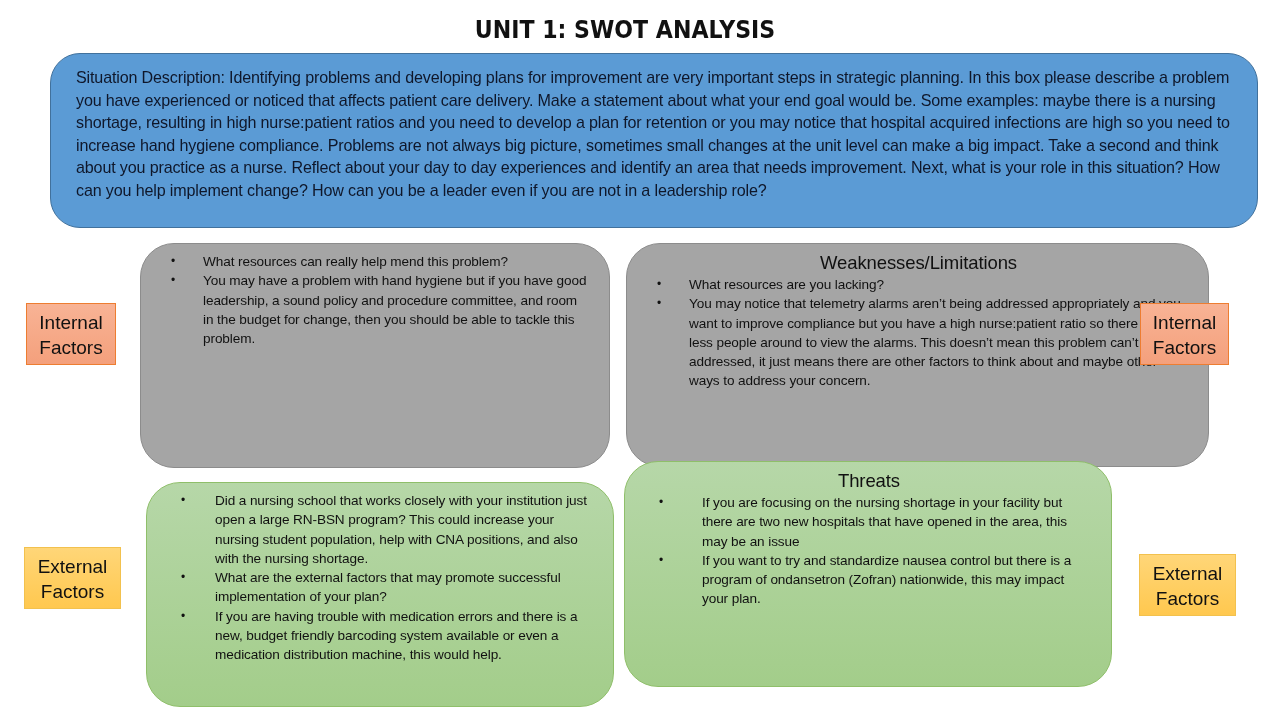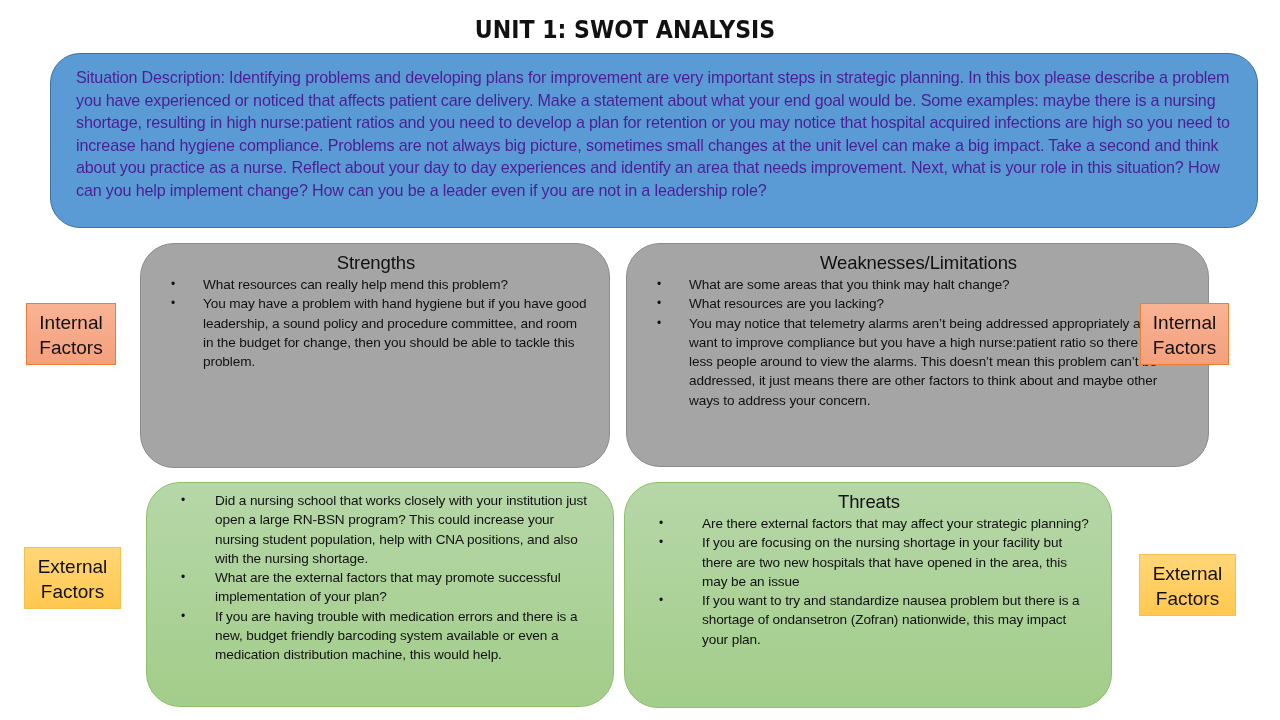--- a/index.html
+++ b/index.html
@@ -13,21 +13,21 @@
     position: absolute; left: 0; top: 16px; width: 1250px;
     text-align: center; font-weight: bold; font-size: 24px; letter-spacing: 0px;
     font-family: "DejaVu Sans", sans-serif;
     transform: scaleX(0.92);
   }
   .situation {
     position: absolute; left: 50px; top: 53px; width: 1208px; height: 175px;
     box-sizing: border-box;
     background: #5b9bd5; border: 1.5px solid #41719c; border-radius: 30px;
     padding: 12px 20px 0 25px;
-    font-size: 16.1px; line-height: 22.6px; color: #4c1d95;
+    font-size: 16.1px; line-height: 22.6px; color: #0f172a;
     letter-spacing: -0.15px;
   }
   .card {
     position: absolute; box-sizing: border-box; border-radius: 34px;
     padding: 8px 20px 0 22px;
     font-size: 13.6px; line-height: 19.3px; color: #111;
     letter-spacing: -0.1px;
   }
   .card.grey { background: #a5a5a5; border: 1.5px solid #8c8c8c; }
   .card.green {
@@ -39,21 +39,21 @@
   }
   .card ul { list-style: none; margin: 0; padding: 0; }
   .card li { position: relative; padding-left: 40px; }
   .card li::before {
     content: "\2022"; position: absolute; left: 8px; top: 0; font-size: 12px;
   }
   .strengths { left: 140px; top: 243px; width: 470px; height: 225px; }
   .weaknesses { left: 626px; top: 243px; width: 583px; height: 224px; }
   .opportunities { left: 146px; top: 482px; width: 468px; height: 225px; }
   .opportunities li { padding-left: 46px; }
-  .threats { left: 624px; top: 482px; width: 488px; height: 226px; }
+  .threats { left: 624px; top: 461px; width: 488px; height: 226px; }
   .threats li { padding-left: 55px; }
   .threats li::before, .opportunities li::before { left: 12px; }
 
   .factor {
     position: absolute; box-sizing: border-box;
     font-size: 19px; line-height: 25px; text-align: center;
     padding-top: 6px;
   }
   .factor.internal {
     background: linear-gradient(180deg, #f8b395 0%, #f4a07c 100%);
@@ -70,50 +70,47 @@
   .f-ext-right { left: 1139px; top: 554px; width: 97px; height: 62px; }
 </style>
 </head>
 <body>
 
 <div class="title">UNIT 1: SWOT ANALYSIS</div>
 
 <div class="situation">Situation Description: Identifying problems and developing plans for improvement are very important steps in strategic planning. In this box please describe a problem you have experienced or noticed that affects patient care delivery. Make a statement about what your end goal would be. Some examples: maybe there is a nursing shortage, resulting in high nurse:patient ratios and you need to develop a plan for retention or you may notice that hospital acquired infections are high so you need to increase hand hygiene compliance.  Problems are not always big picture, sometimes small changes at the unit level can make a big impact. Take a second and think about you practice as a nurse.  Reflect about your day to day experiences and identify an area that needs improvement. Next, what is your role in this situation? How can you help implement change? How can you be a leader even if you are not in a leadership role?</div>
 
 <div class="card grey strengths">
-  <h2>Strengths</h2>
   <ul>
     <li>What resources can really help mend this problem?</li>
     <li>You may have a problem with hand hygiene but if you have good leadership, a sound policy and procedure committee, and room in the budget for change, then you should be able to tackle this problem.</li>
   </ul>
 </div>
 
 <div class="card grey weaknesses">
   <h2>Weaknesses/Limitations</h2>
   <ul>
-    <li>What are some areas that you think may halt change?</li>
     <li>What resources are you lacking?</li>
     <li>You may notice that telemetry alarms aren’t being addressed appropriately and you want to improve compliance but you have a high nurse:patient ratio so there are less people around to view the alarms. This doesn’t mean this problem can’t be addressed, it just means there are other factors to think about and maybe other ways to address your concern.</li>
   </ul>
 </div>
 
 <div class="card green opportunities">
   <ul>
     <li>Did a nursing school that works closely with your institution just open a large RN-BSN program? This could increase your nursing student population, help with CNA positions, and also with the nursing shortage.</li>
     <li>What are the external factors that may promote successful implementation of your plan?</li>
     <li>If you are having trouble with medication errors and there is a new, budget friendly barcoding system available or even a medication distribution machine, this would help.</li>
   </ul>
 </div>
 
 <div class="card green threats">
   <h2>Threats</h2>
   <ul>
-    <li>Are there external factors that may affect your strategic planning?</li>
     <li>If you are focusing on the nursing shortage in your facility but there are two new hospitals that have opened in the area, this may be an issue</li>
-    <li>If you want to try and standardize nausea problem  but there is a shortage of ondansetron (Zofran) nationwide, this may impact your plan.</li>
+    <li>If you want to try and standardize nausea control  but there is a program of ondansetron (Zofran) nationwide, this may impact your plan.</li>
   </ul>
 </div>
 
 <div class="factor internal f-int-left">
   <div>Internal</div>
   <div>Factors</div>
 </div>
 <div class="factor internal f-int-right">
   <div>Internal</div>
   <div>Factors</div>

